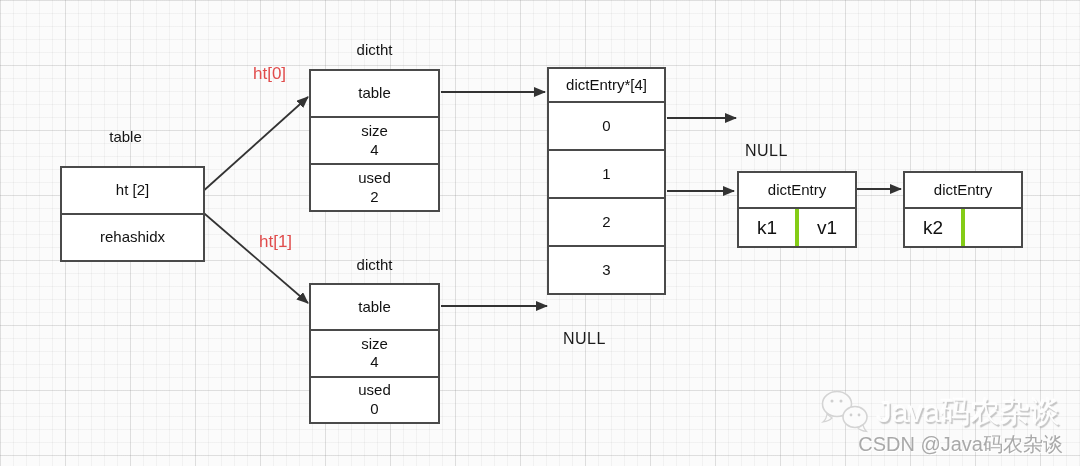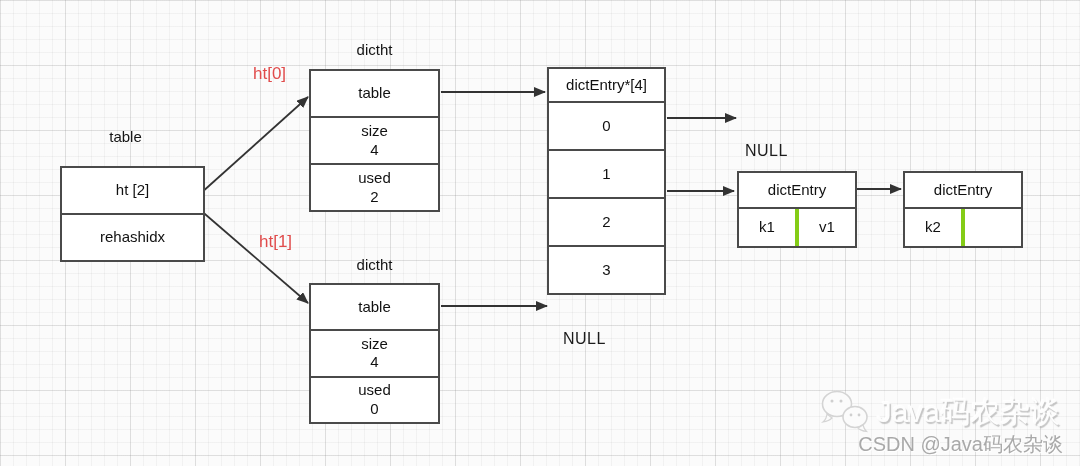--- a/index.html
+++ b/index.html
@@ -27,21 +27,21 @@
   .row {
     flex: 1; display: flex; flex-direction: column;
     align-items: center; justify-content: center;
     font-size: 15px; line-height: 1.25;
   }
   .row + .row { border-top: 2px solid #4a4a4a; }
   .row-fixed { flex: 0 0 auto; }
   .hsplit { flex-direction: row; padding: 0; }
   .hcell {
     flex: 1; display: flex; align-items: center; justify-content: center;
-    font-size: 15px; height: 100%; text-align: right;
+    font-size: 19px; height: 100%; text-align: right;
   }
   .hcell + .hcell { border-left: 4px solid #84cc16; }
   .node-title {
     position: absolute; text-align: center;
     font-size: 15px; color: #141414;
   }
   .ptr-label {
     position: absolute; font-size: 17px; color: #e04b4b;
   }
   .null-label {

